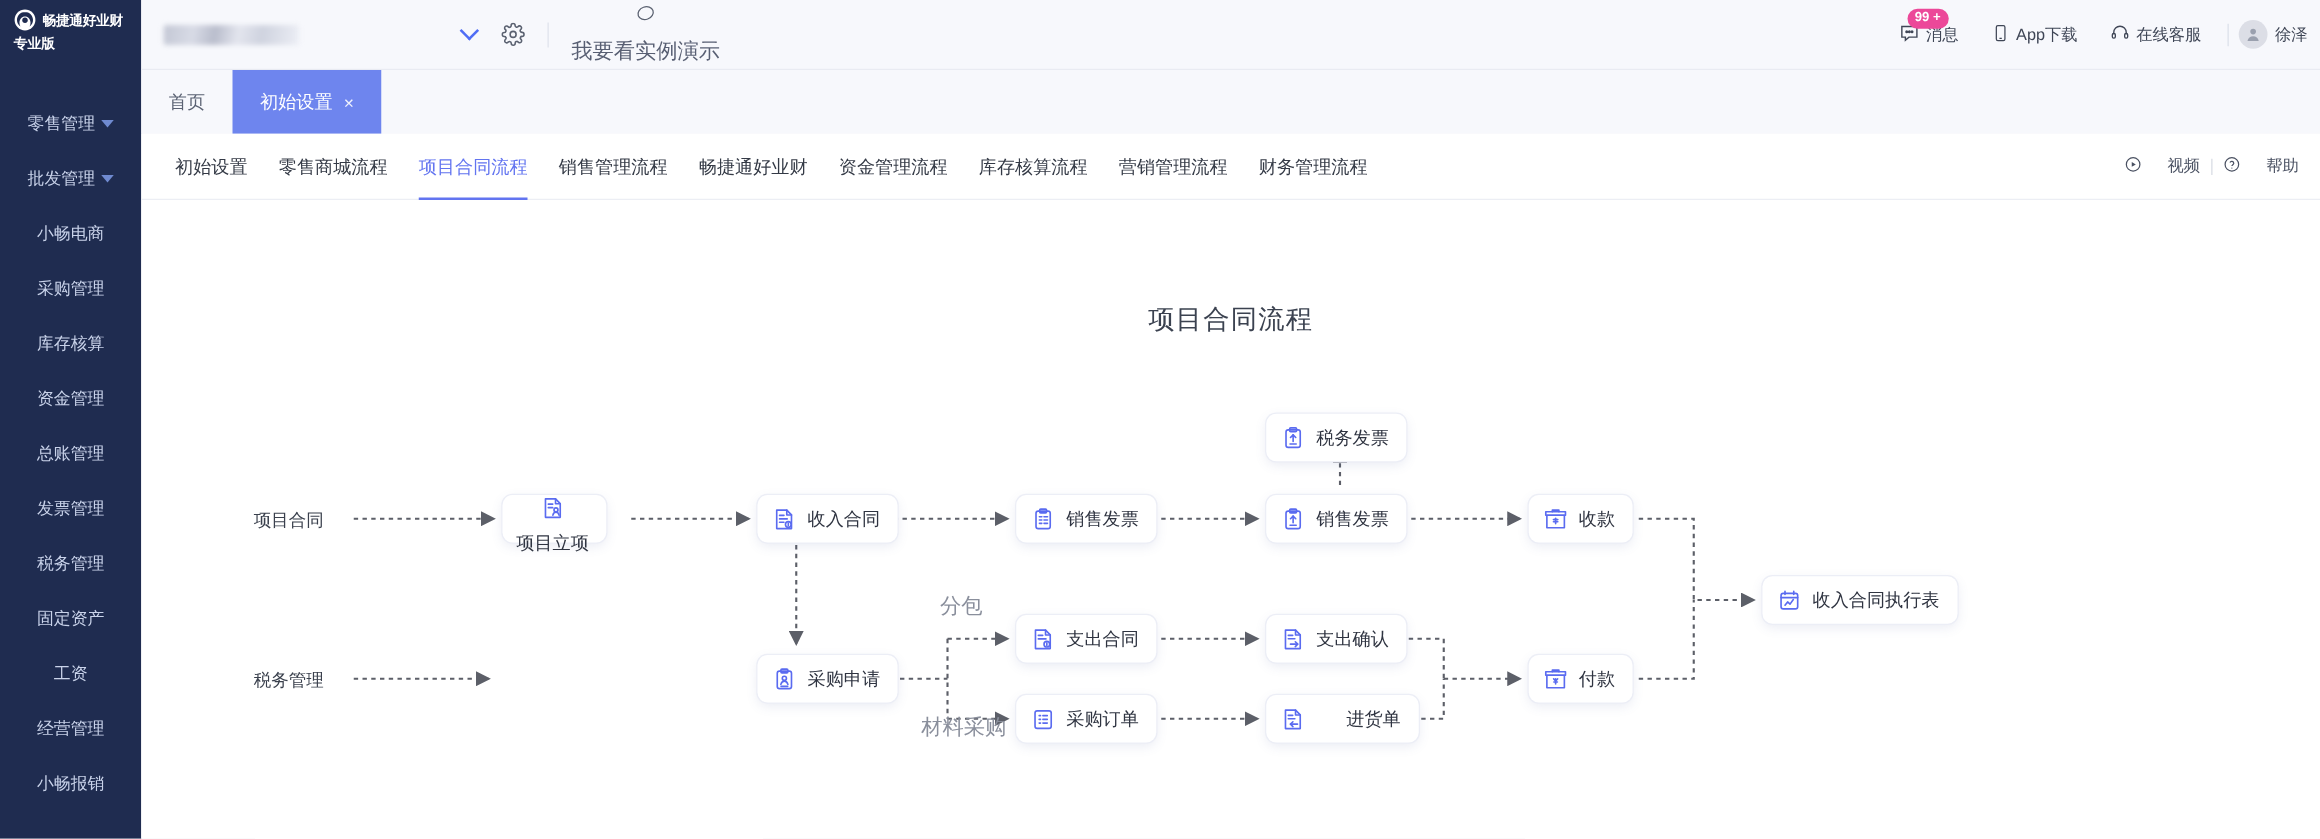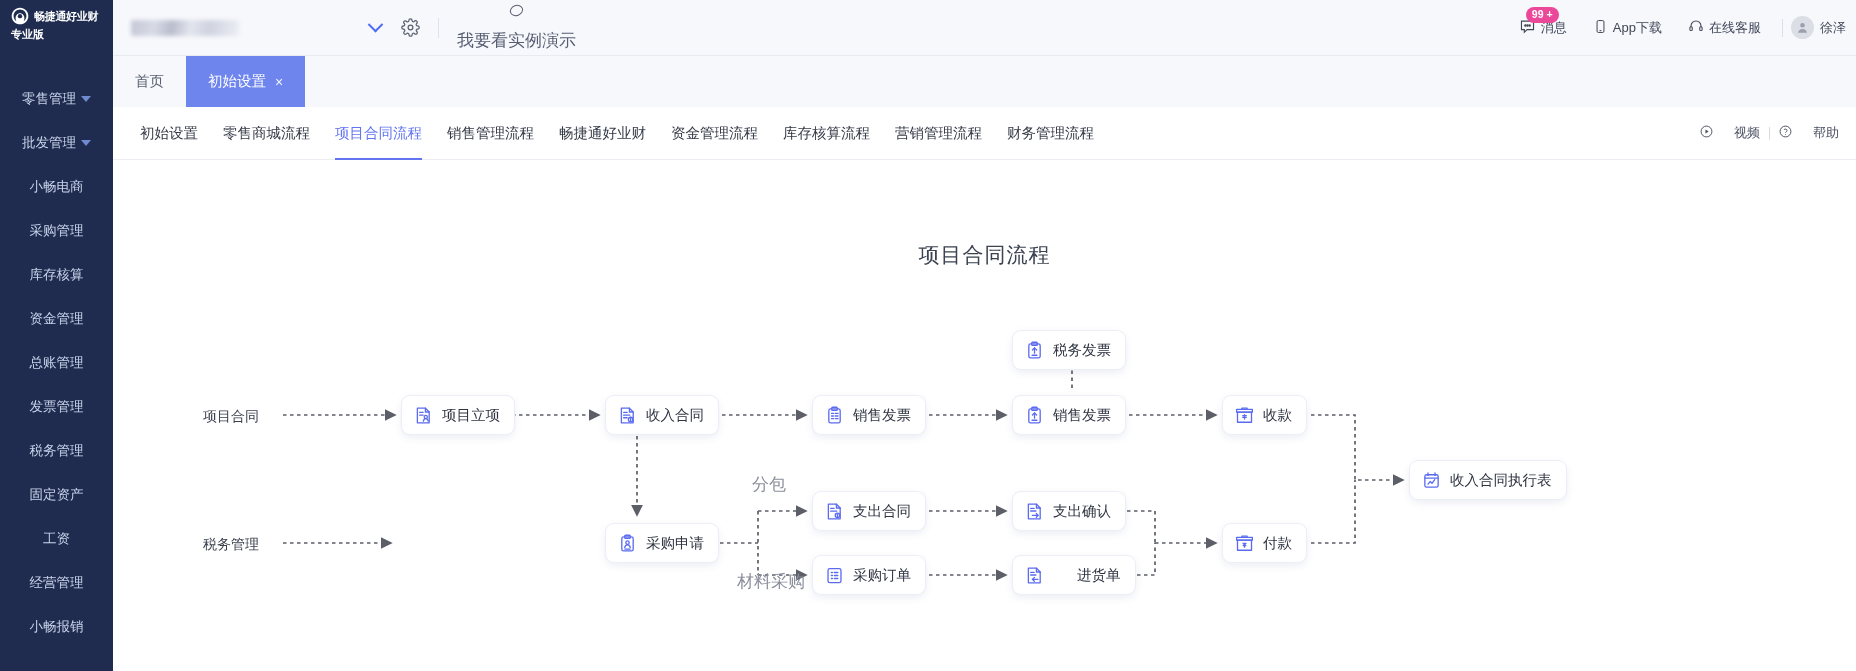--- a/index.html
+++ b/index.html
@@ -346,21 +346,21 @@
 
           <path d="M1198,383 L1242,383 L1242,320"></path>
         </g>
       </svg>
 
       <div id="row-labels">
           <div class="rowlabel" style="left: 90px; top: 248px;">项目合同</div>
           <div class="rowlabel" style="left: 90px; top: 376px;">税务管理</div>
         </div>
       <div id="nodes">
-          <div class="node" style="left: 289px; top: 236px;">
+          <div class="node" style="left: 289px; top: 236px; flex-direction: column;">
             <span>
               <svg width="21" height="21" viewBox="0 0 24 24" fill="none" stroke="#5a6bf0" stroke-width="1.5" stroke-linecap="round" stroke-linejoin="round">
                 <path d="M5 3.6h9.2l4.3 4.3v12.5H5z"></path>
                 <path d="M14.2 3.6v4.4h4.3"></path>
                 <path d="M7.6 8.4h4M7.6 11.6h4"></path>
                 <circle cx="14.6" cy="13.6" r="1.8"></circle>
                 <path d="M11.8 18.4c.4-1.8 1.5-2.8 2.8-2.8s2.4 1 2.8 2.8"></path>
               </svg>
             </span>
             <span>项目立项</span>

